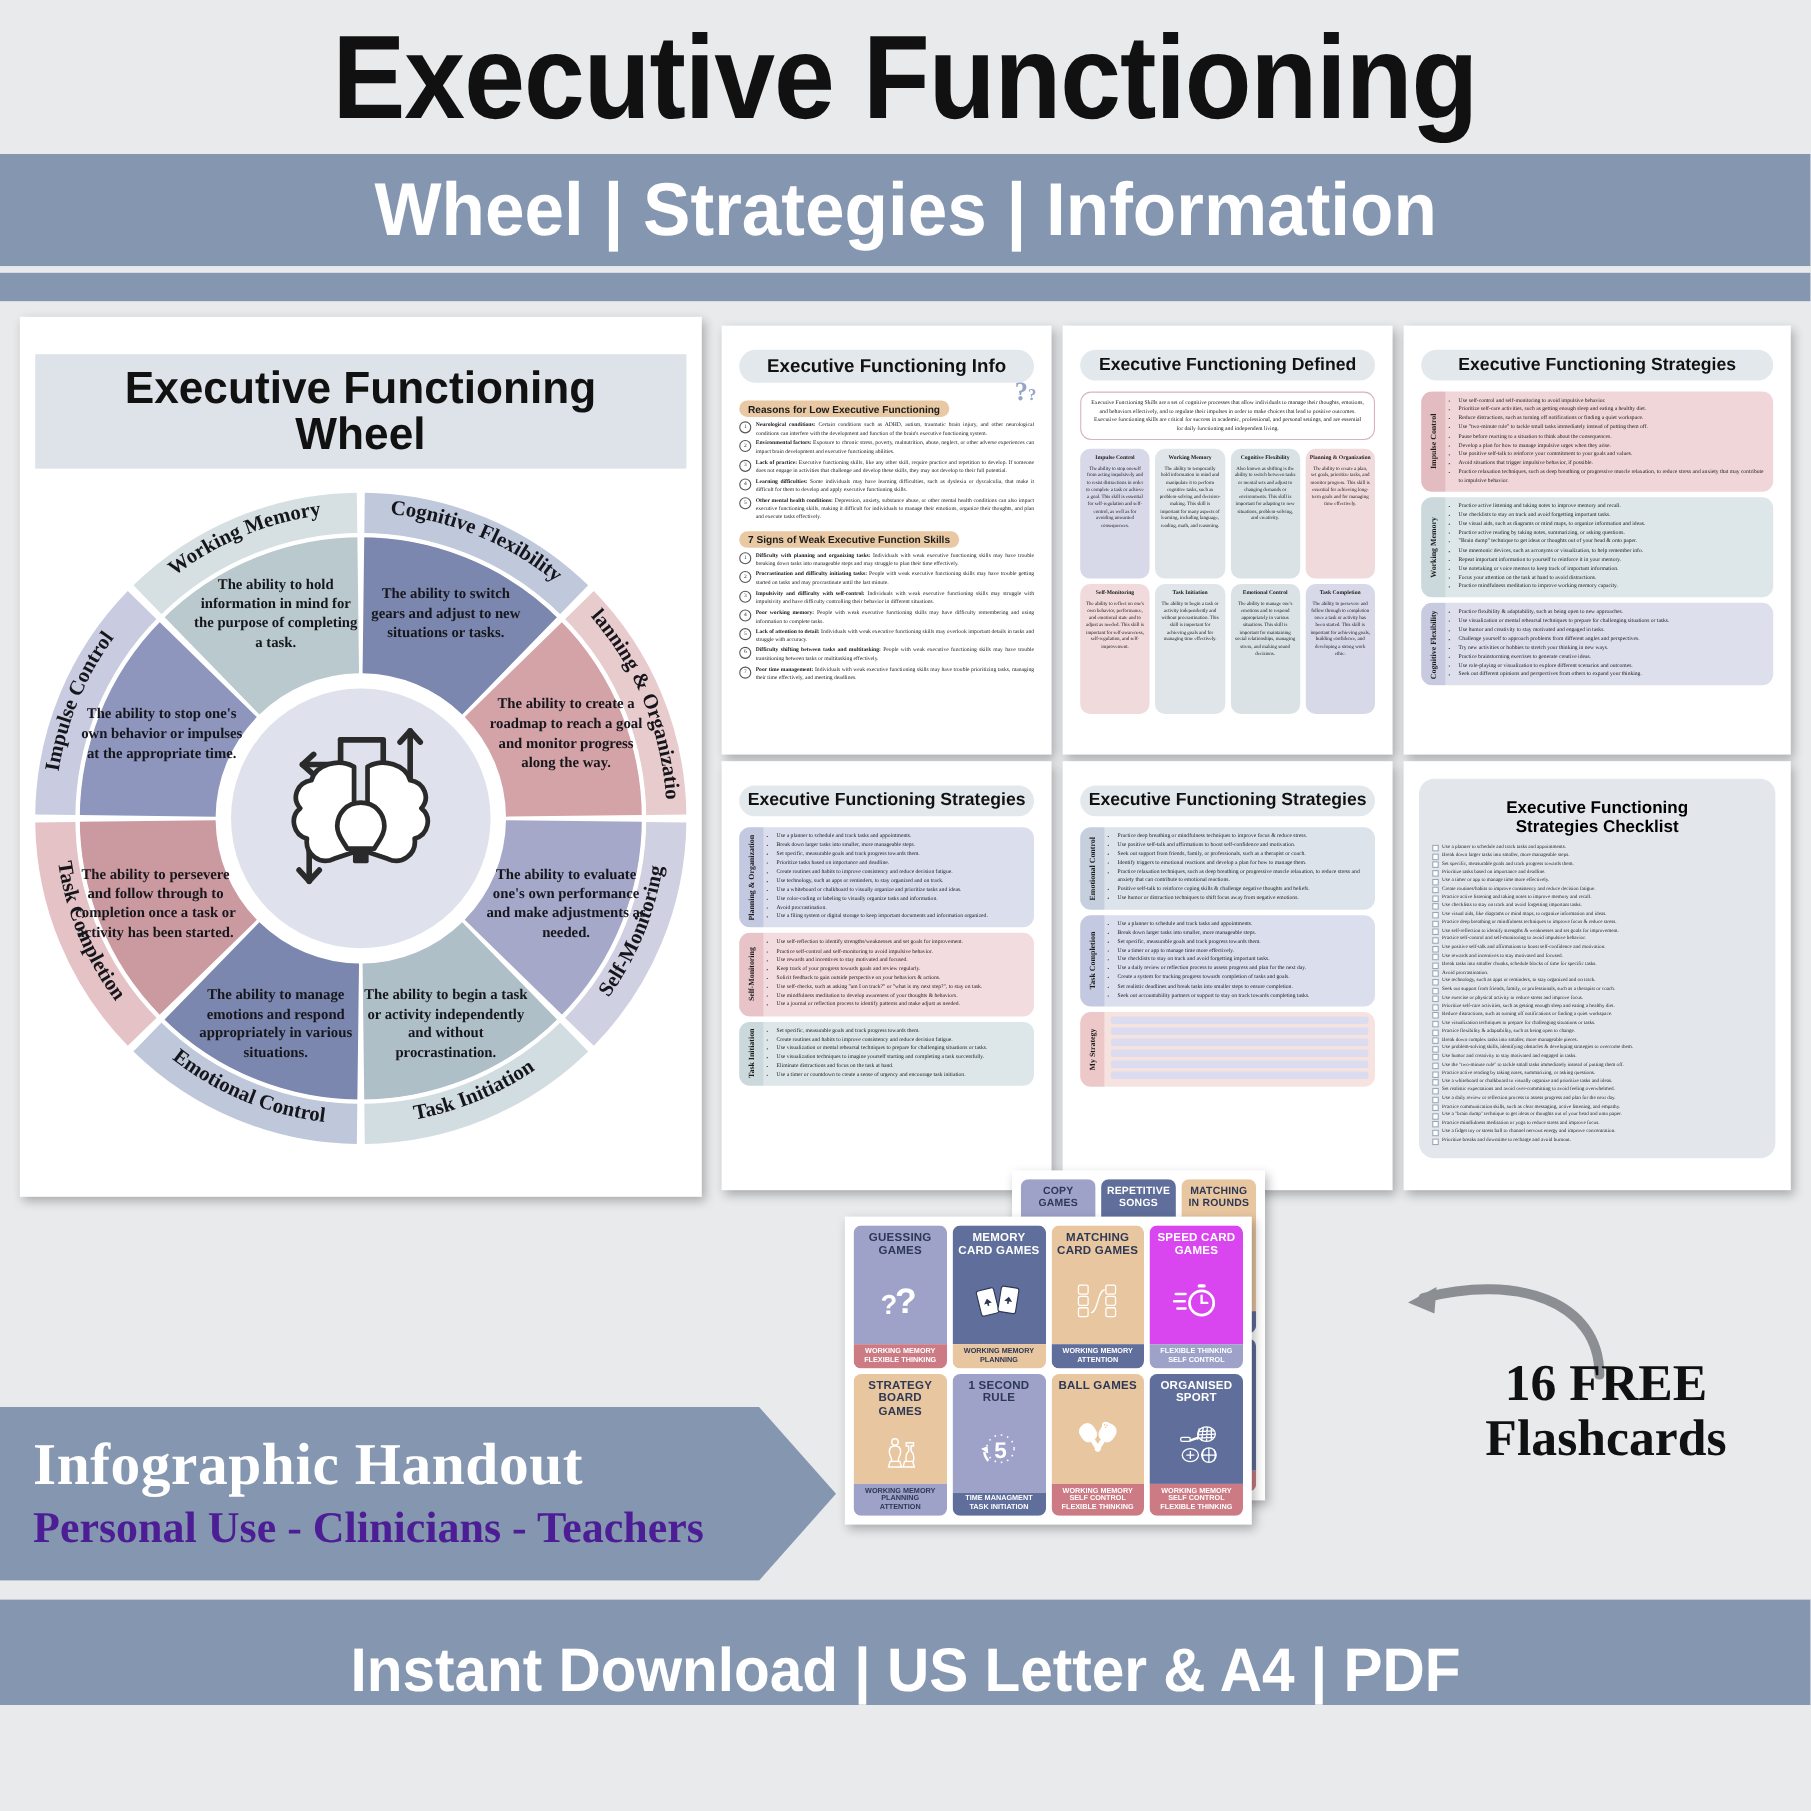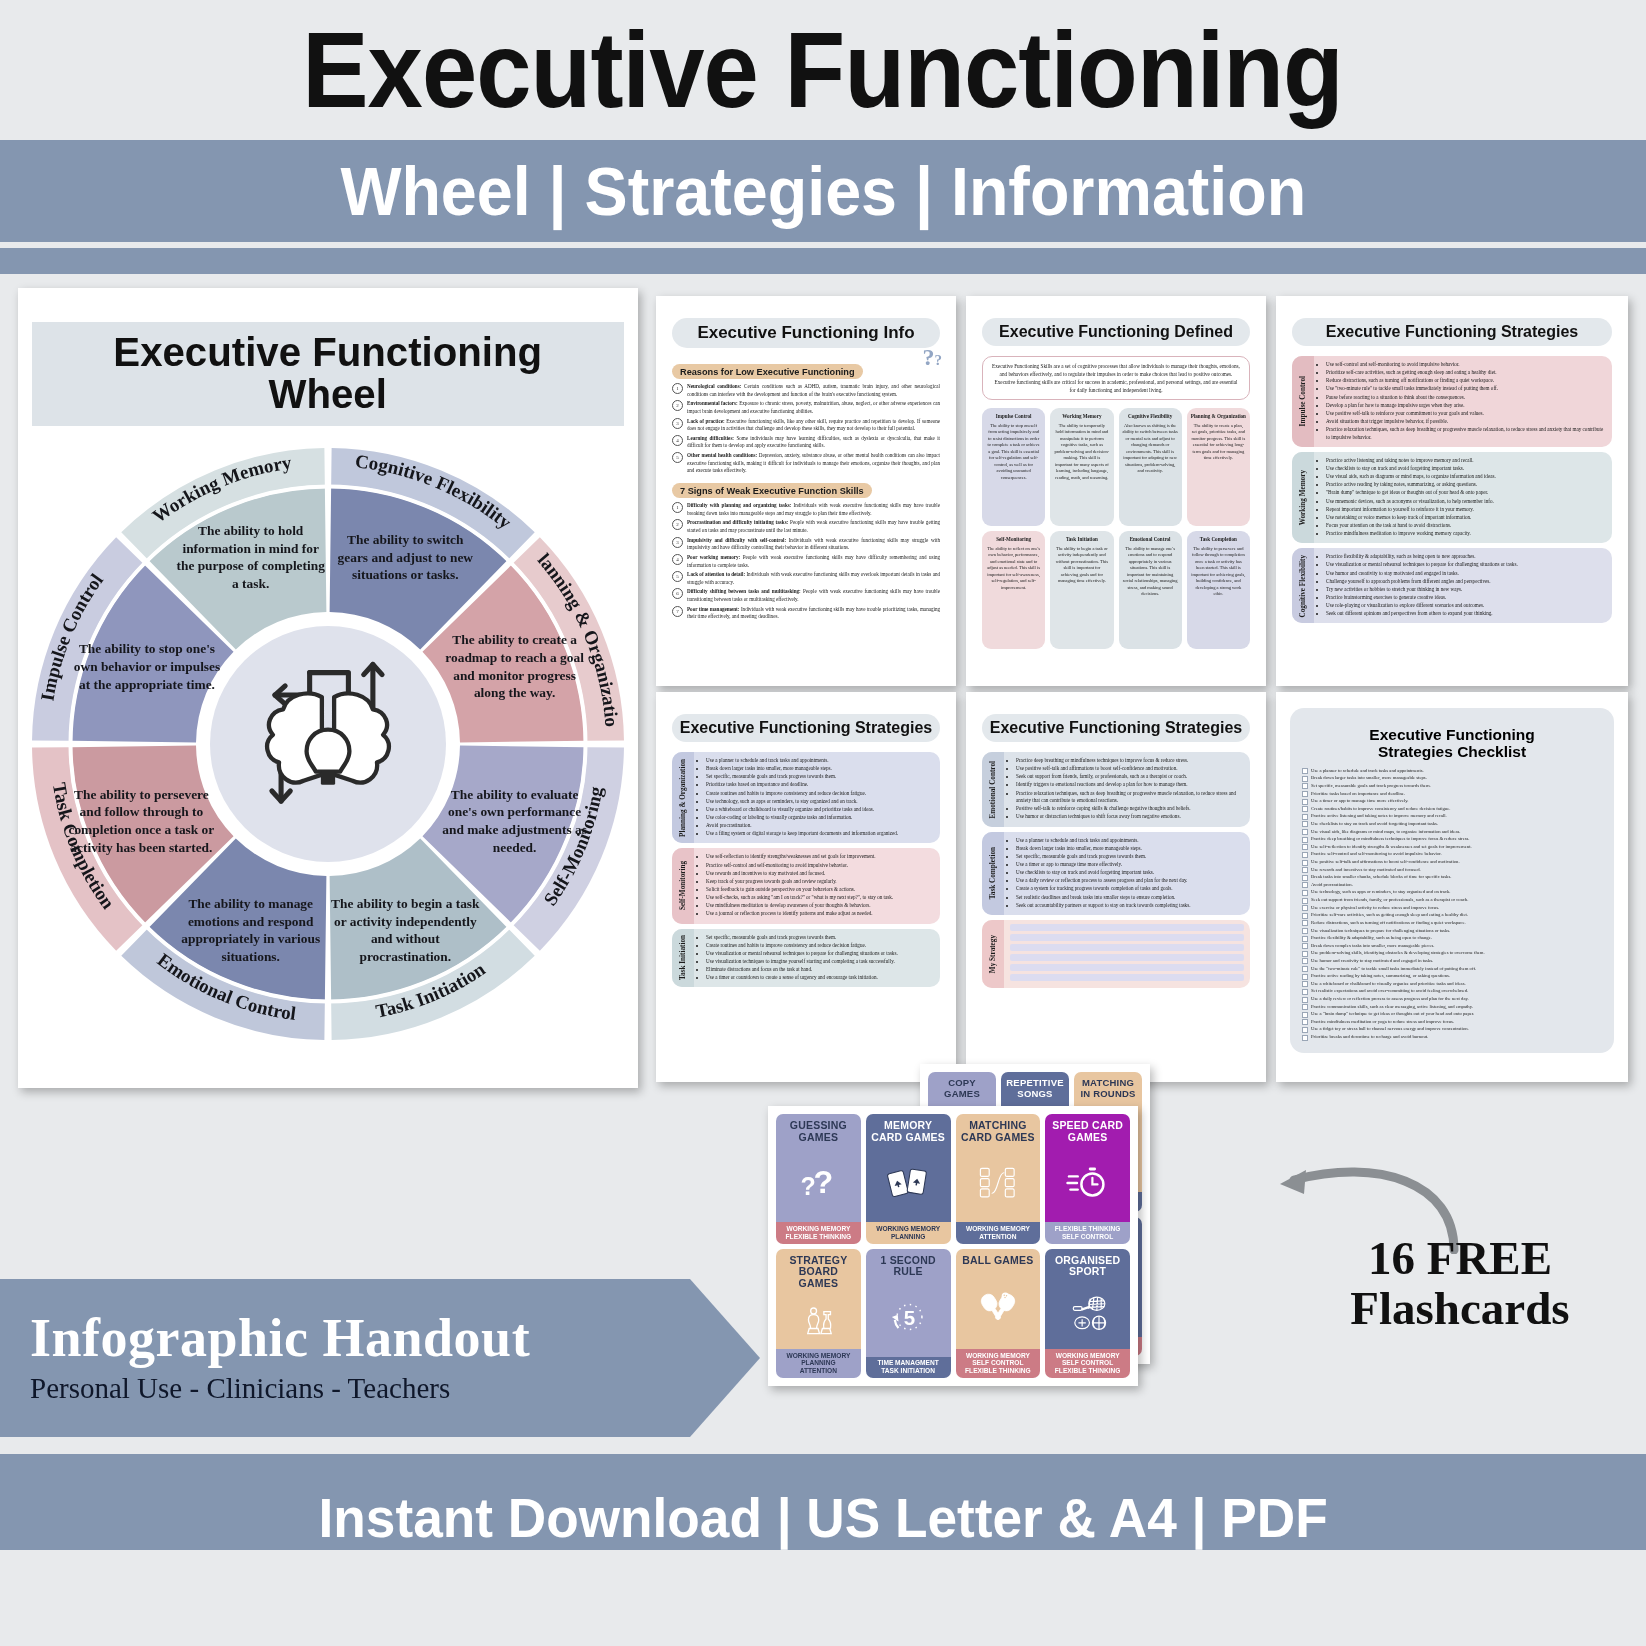--- a/index.html
+++ b/index.html
@@ -190,22 +190,22 @@
     background:#8496b0;
     clip-path:polygon(0 0, 690px 0, 760px 79px, 690px 158px, 0 158px);
     display:flex; flex-direction:column; align-items:flex-start;
     justify-content:center; padding-left:30px;
   }
   #handout-banner .h-main {
     font-family:"Liberation Serif", serif; font-weight:bold; color:#fff;
     font-size:54px; line-height:1.06; letter-spacing:.5px;
   }
   #handout-banner .h-sub {
-    font-family:"Liberation Serif", serif; font-weight:normal; color:#0f172a;
-    font-size:29px; line-height:1.2; margin-top:4px;
+    font-family:"Liberation Serif", serif; font-weight:bold; color:#4c1d95;
+    font-size:40px; line-height:1.2; margin-top:4px;
   }
 
   
   .footer {
     width:100%; height:96px; background:#8496b0;
     display:flex; align-items:flex-end; justify-content:center;
   }
   .footer h2 { color:#fff; font-size:56px; font-weight:bold; transform:scaleX(0.95); }
 </style>
 </head>
@@ -719,21 +719,21 @@
                 </g>
               </svg>
             </div>
           </div>
           <div class="fc-foot" style="background: rgb(95, 110, 154); color: rgb(255, 255, 255);">
             <div>WORKING MEMORY</div>
             <div>ATTENTION</div>
           </div>
         </div>
         <div class="fcard">
-          <div class="fc-top" style="background: #a21caf;">
+          <div class="fc-top" style="background: #d946ef;">
             <div class="fc-name" style="color: rgb(255, 255, 255);">SPEED CARD GAMES</div>
             <div class="fc-icon">
               <svg viewBox="0 0 60 52">
                 <circle cx="36" cy="28" r="15" fill="none" stroke="#fff" stroke-width="3.4"></circle>
                 <path d="M36,19 v9 h7" stroke="#fff" stroke-width="3" fill="none" stroke-linecap="round"></path>
                 <rect x="31" y="5" width="10" height="4" rx="2" fill="#fff"></rect>
                 <g stroke="#fff" stroke-width="3.2" stroke-linecap="round">
                   <path d="M4,17 h12"></path>
                   <path d="M2,26 h13"></path>
                   <path d="M6,35 h10"></path>

